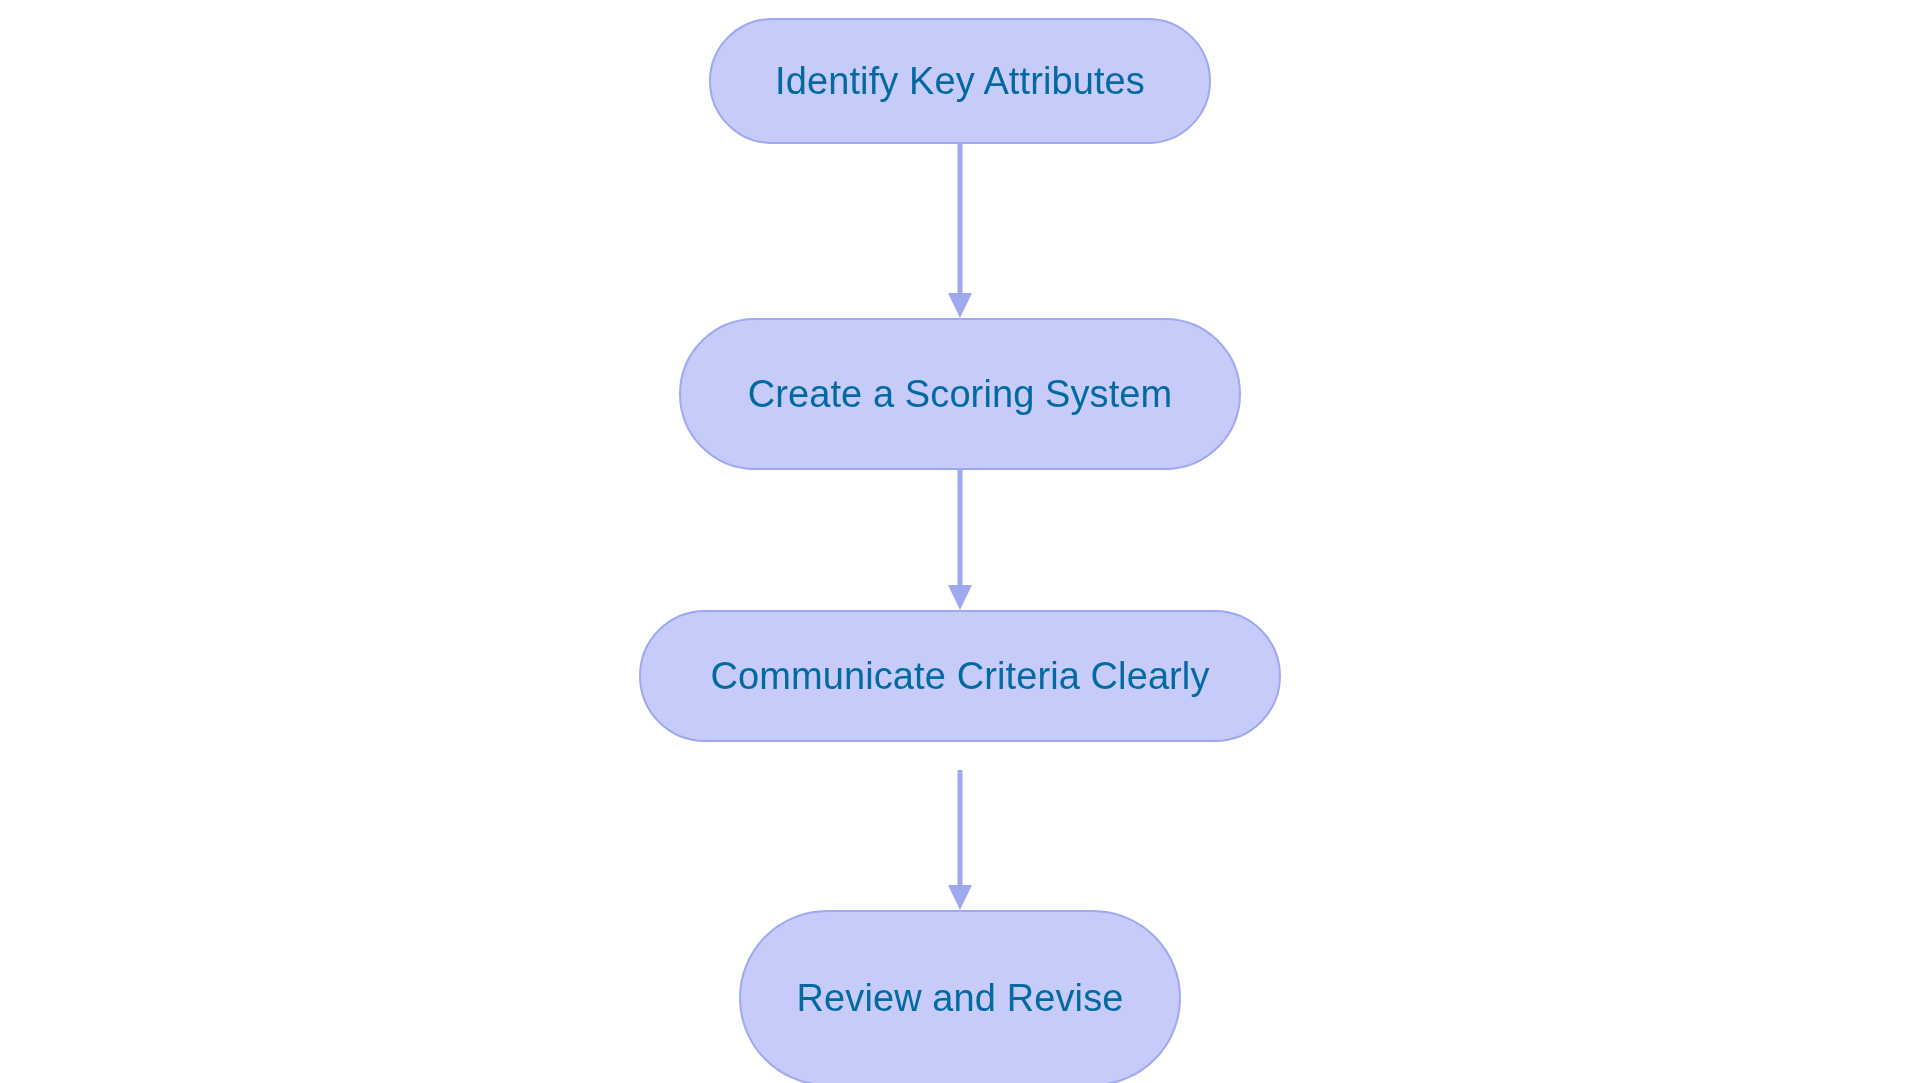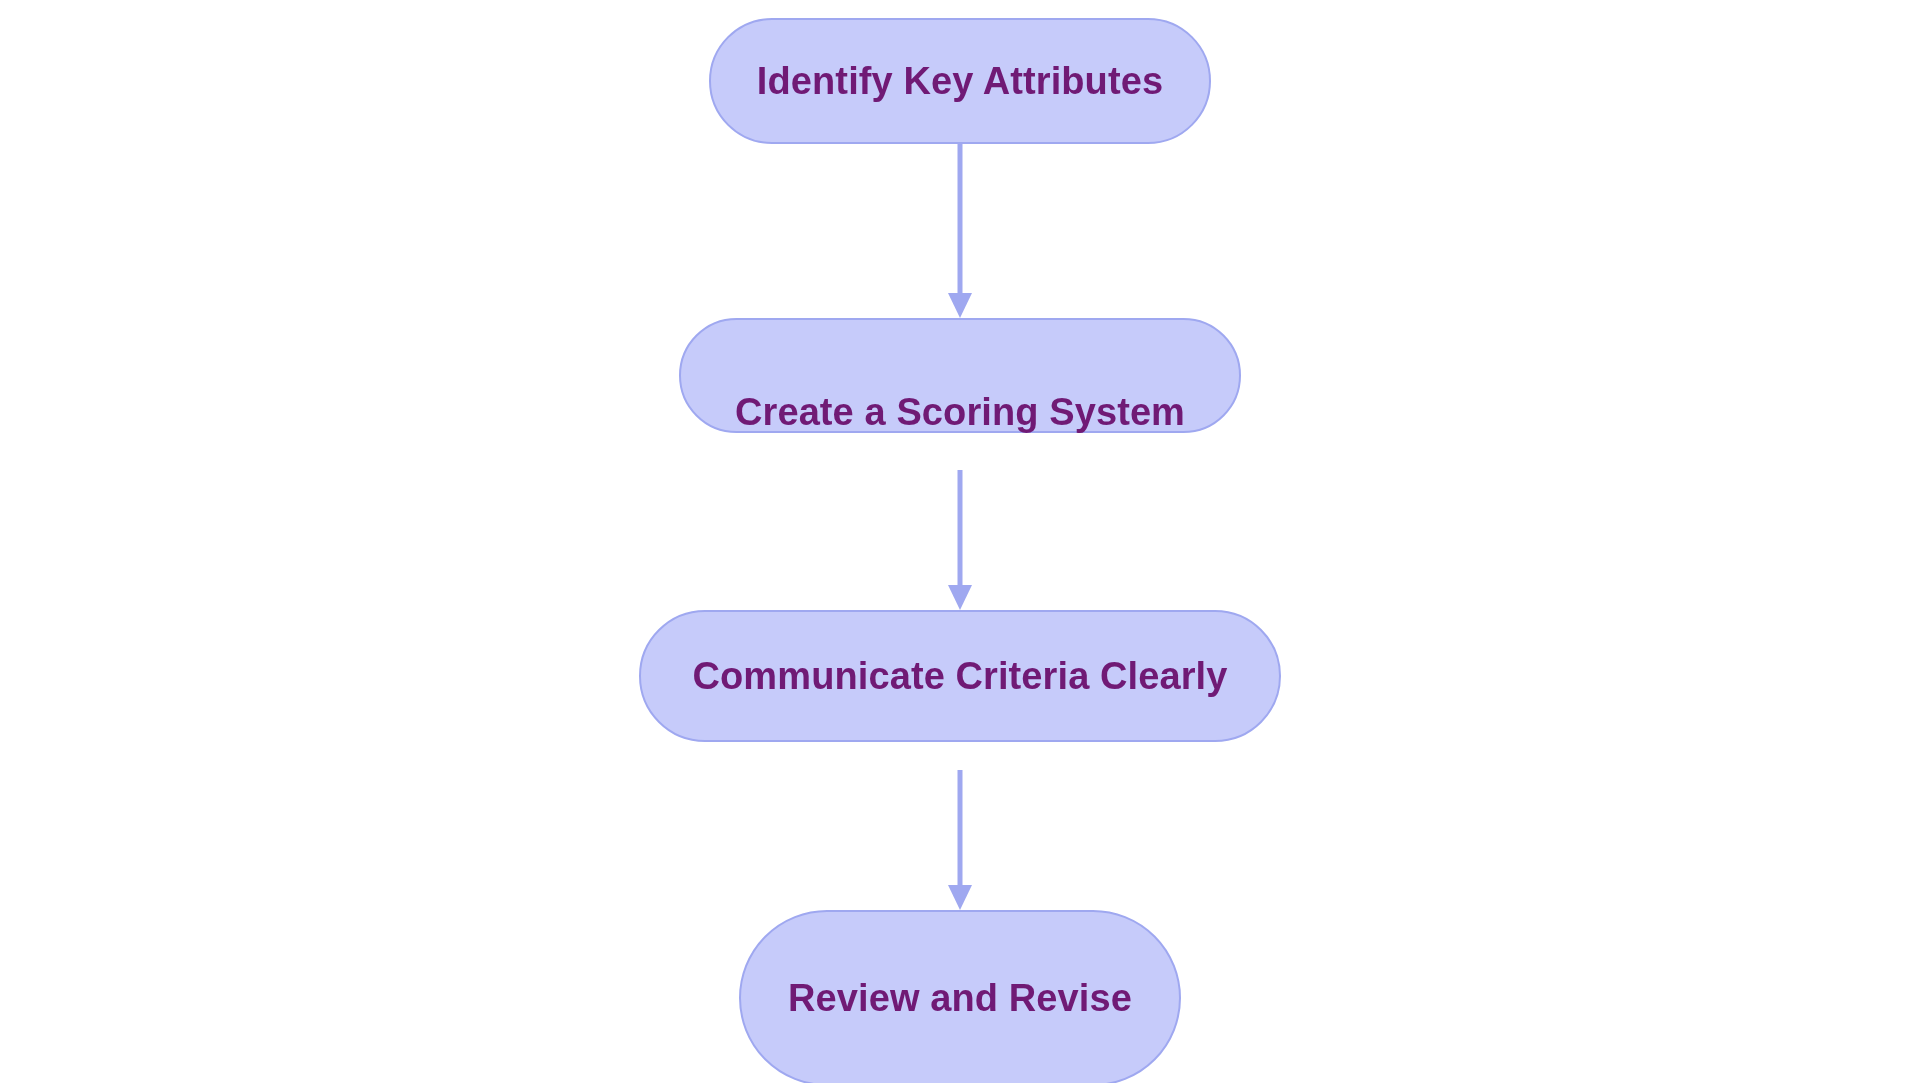--- a/index.html
+++ b/index.html
@@ -30,30 +30,30 @@
     transform: translateX(-50%);
     display: flex;
     align-items: center;
     justify-content: center;
     background: #c6cbfa;
     border: 2px solid #9fa8f0;
     border-radius: 999px;
     white-space: nowrap;
   }
   .node-label {
-    color: #701a75;
+    color: #0369a1;
     font-size: 38px;
-    font-weight: 700;
+    font-weight: 400;
     letter-spacing: 0.1px;
     line-height: 1;
     font-family: "Liberation Sans", "DejaVu Sans", sans-serif;
   }
 
   .node-1 { top: 18px;  width: 502px; height: 126px; }
-  .node-2 { top: 318px; width: 562px; height: 115px; align-items: flex-end; }
+  .node-2 { top: 318px; width: 562px; height: 152px; }
   .node-3 { top: 610px; width: 642px; height: 132px; }
   .node-4 { top: 910px; width: 442px; height: 176px; }
 
   
   .connector {
     position: absolute;
     left: 50%;
     transform: translateX(-50%);
     width: 24px;
   }

